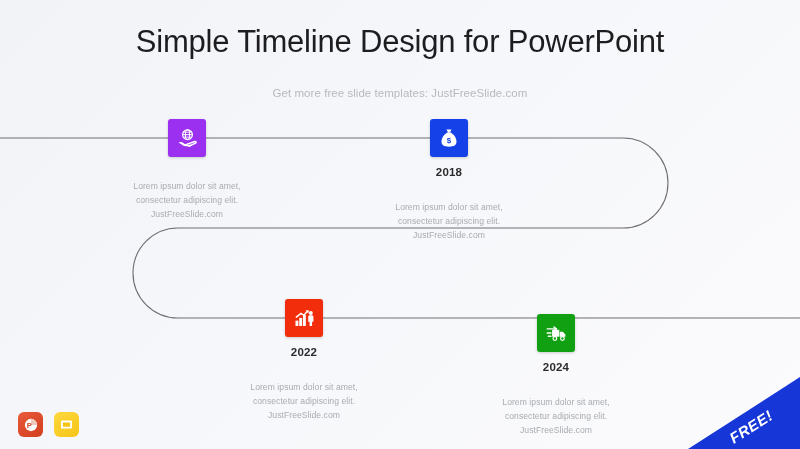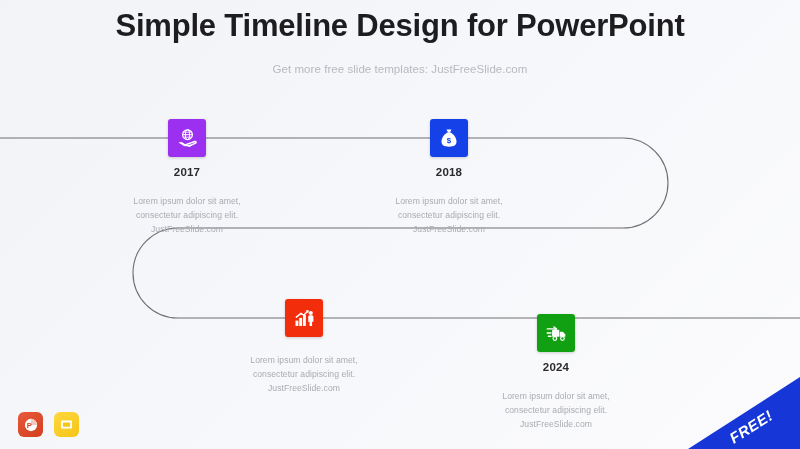--- a/index.html
+++ b/index.html
@@ -24,29 +24,29 @@
   
   #header {
     position: absolute;
     top: 0;
     left: 0;
     width: 800px;
     text-align: center;
   }
   #title {
     margin: 0;
-    padding-top: 8px;
+    padding-top: 24px;
     font-size: 31px;
-    font-weight: 700;
+    font-weight: 400;
     letter-spacing: -0.2px;
     color: #1d1d1f;
     line-height: 1.15;
   }
   #subtitle {
-    margin: 8px;
+    margin: 16px;
     padding-top: 11px;
     font-size: 11.5px;
     font-weight: 400;
     color: #b7b9be;
     letter-spacing: 0.05px;
   }
 
   
   #timeline-svg {
     position: absolute;
@@ -77,21 +77,21 @@
     display: block;
   }
   .m-year {
     margin-top: 9px;
     font-size: 11.5px;
     font-weight: 700;
     color: #2b2b2e;
     letter-spacing: 0.2px;
   }
   .m-desc {
-    margin-top: 17px;
+    margin-top: 23px;
     font-size: 8.6px;
     line-height: 1.62;
     color: #a9abb1;
     letter-spacing: 0.05px;
   }
   .m-desc div { white-space: nowrap; }
 
   
   #app-badges {
     position: absolute;
@@ -169,21 +169,20 @@
         <ellipse cx="12" cy="8" rx="2.2" ry="5.1" fill="none" stroke="#ffffff" stroke-width="1.05"></ellipse>
         <line x1="6.9" y1="8" x2="17.1" y2="8" stroke="#ffffff" stroke-width="1.05"></line>
         <line x1="7.7" y1="5.4" x2="16.3" y2="5.4" stroke="#ffffff" stroke-width="0.85"></line>
         <line x1="7.7" y1="10.6" x2="16.3" y2="10.6" stroke="#ffffff" stroke-width="0.85"></line>
         <path d="M 2.6 16.4 C 4.6 15.2 6.2 15.6 7.6 16.6 L 10.4 18.4 L 15.4 18.4
                  C 16.6 18.4 16.6 20.1 15.4 20.1 L 9.6 20.1
                  C 8.4 20.1 7.2 19.4 6.3 18.6 L 5.2 17.7 Z"></path>
         <path d="M 10.2 18.4 L 19.6 15.1 C 20.9 14.7 21.6 16.3 20.4 16.9 L 13.4 20.1" fill="none" stroke="#ffffff" stroke-width="1.5" stroke-linecap="round" stroke-linejoin="round"></path>
       </svg>
     </div>
-    <div class="m-year">2017</div>
     <div class="m-desc">
       <div>Lorem ipsum dolor sit amet,</div>
       <div>consectetur adipiscing elit.</div>
       <div>JustFreeSlide.com</div>
     </div>
   </div>
 
   <div class="milestone" style="left: 349px; top: 119px;">
     <div class="icon-tile" style="background:#1542e8;">
       <svg width="22" height="22" viewBox="0 0 24 24" fill="#ffffff" aria-hidden="true">
@@ -207,20 +206,21 @@
         <rect x="2.6" y="14.2" width="3" height="5.6"></rect>
         <rect x="6.5" y="11.4" width="3" height="8.4"></rect>
         <rect x="10.4" y="8.4" width="3" height="11.4"></rect>
         <path d="M 3.4 10.6 L 8.4 6.6 L 11.2 8.6 L 15.4 4.2" fill="none" stroke="#ffffff" stroke-width="1.5" stroke-linecap="round" stroke-linejoin="round"></path>
         <path d="M 12.9 3.6 L 16.3 3.4 L 16.1 6.8 Z"></path>
         <circle cx="18.6" cy="6.3" r="2.1"></circle>
         <path d="M 15.9 10.1 C 15.9 9.1 17 8.6 18.6 8.6 C 20.2 8.6 21.3 9.1 21.3 10.1
                  L 21.3 15.4 L 19.9 15.4 L 19.9 19.8 L 17.3 19.8 L 17.3 15.4 L 15.9 15.4 Z"></path>
       </svg>
     </div>
+    <div class="m-year">2022</div>
     <div class="m-desc">
       <div>Lorem ipsum dolor sit amet,</div>
       <div>consectetur adipiscing elit.</div>
       <div>JustFreeSlide.com</div>
     </div>
   </div>
 
   <div class="milestone" style="left: 456px; top: 314px;">
     <div class="icon-tile" style="background:#11a011;">
       <svg width="23" height="23" viewBox="0 0 24 24" fill="#ffffff" aria-hidden="true">

